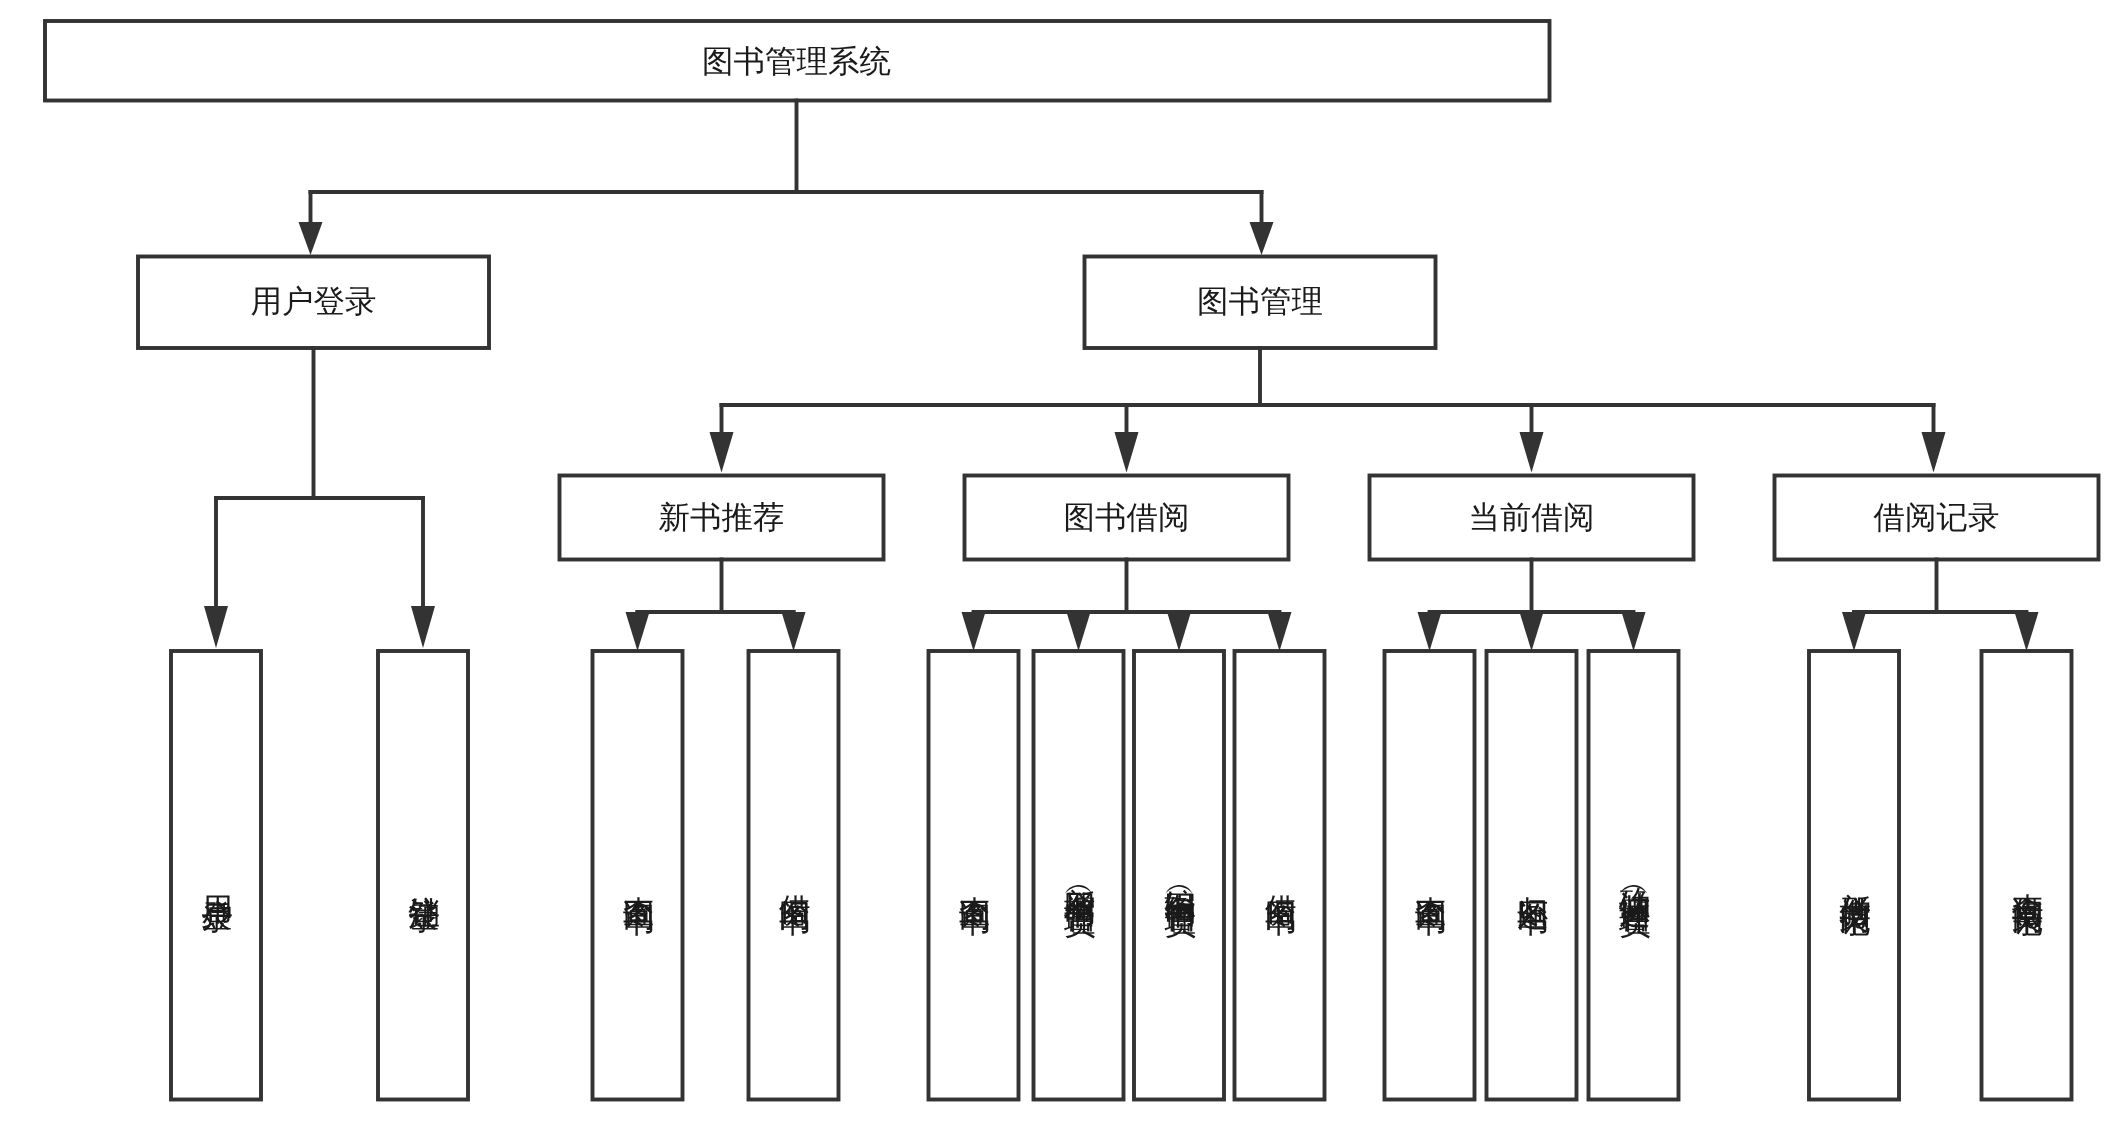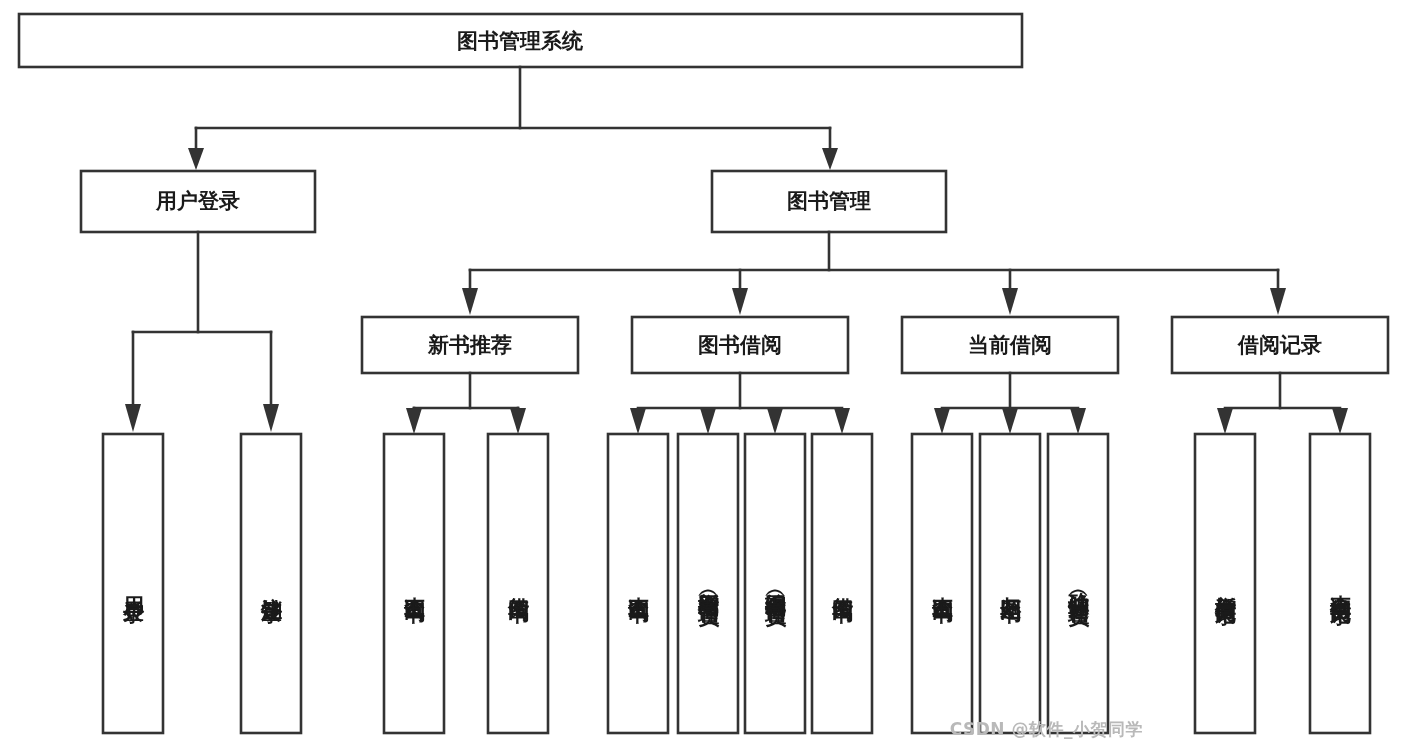--- a/index.html
+++ b/index.html
@@ -10,25 +10,24 @@
   }
   body {
     width: 1405px;
     height: 747px;
     position: relative;
     overflow: hidden;
     font-family: "DejaVu Sans", "Liberation Sans", sans-serif;
   }
   #diagram-root {
     position: absolute;
-    left: 0;
+    left: 11px;
     top: 0;
     width: 1151px;
     height: 747px;
-    font-weight: bold;
   }
   svg.diagram-canvas {
     display: block;
     width: 1405px;
     height: 747px;
   }
   .node-box {
     fill: #ffffff;
     stroke: #333333;
     stroke-width: 2.6;
@@ -235,15 +234,14 @@
     <span class="leaf-label-text">确认归还（管理员）</span>
   </div>
 
   <div class="leaf-label-wrap" style="left:1195px; top:434px; width:60px; height:299px;">
     <span class="leaf-label-text">新增借阅记录</span>
   </div>
   <div class="leaf-label-wrap" style="left:1310px; top:434px; width:60px; height:299px;">
     <span class="leaf-label-text">查询借阅记录</span>
   </div>
 
-  <div id="watermark">CSDN @软件_小贺同学</div>
 
 </div>
 
 </body></html>

